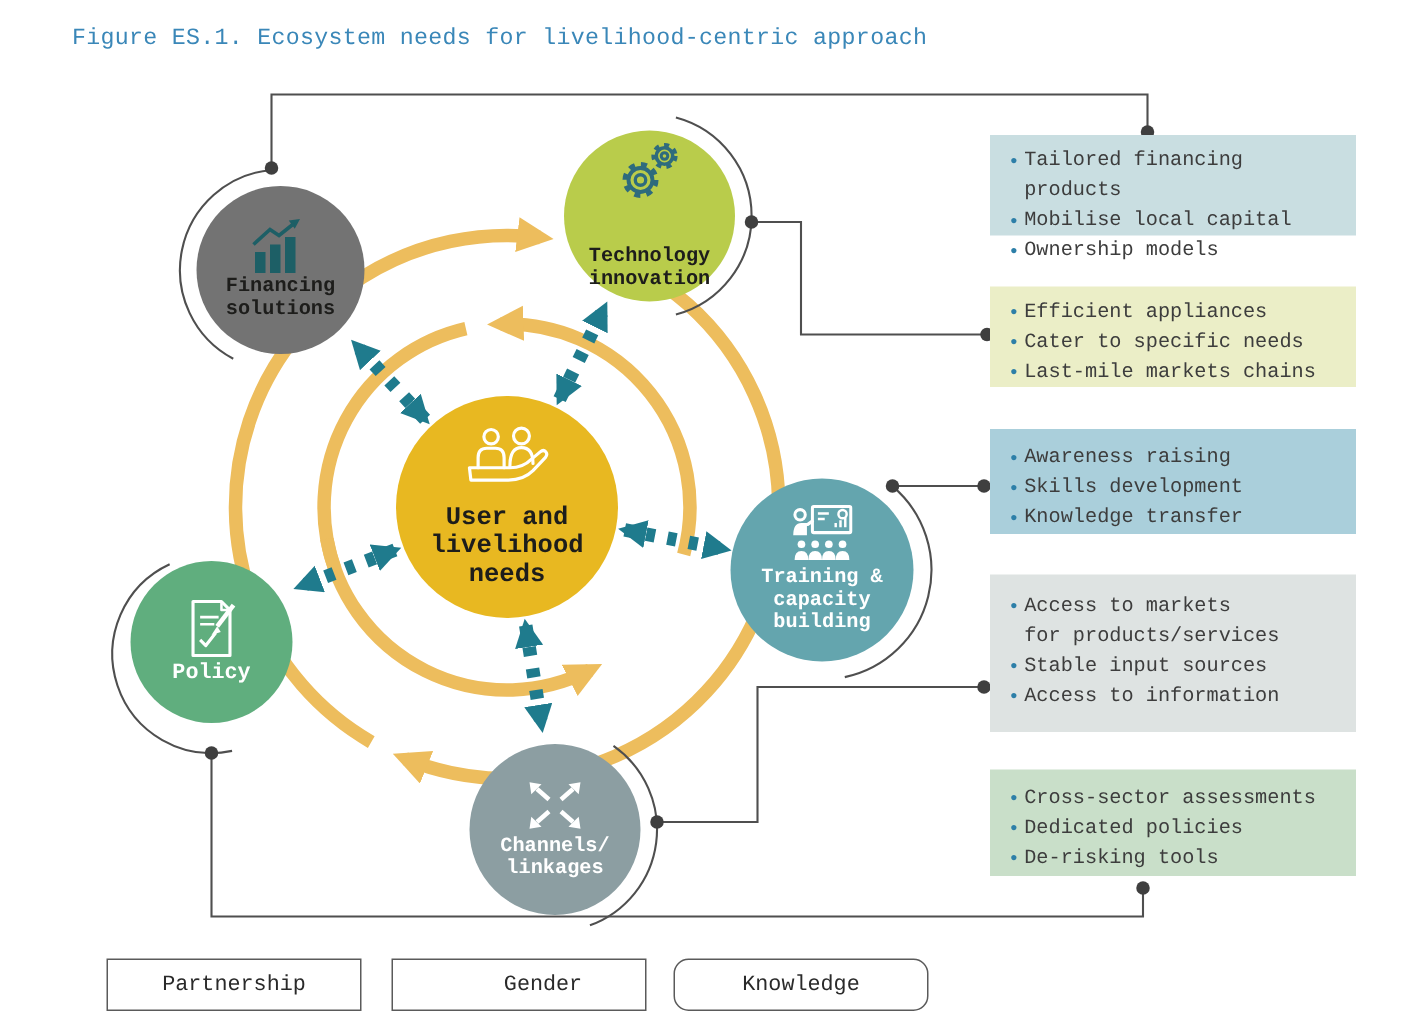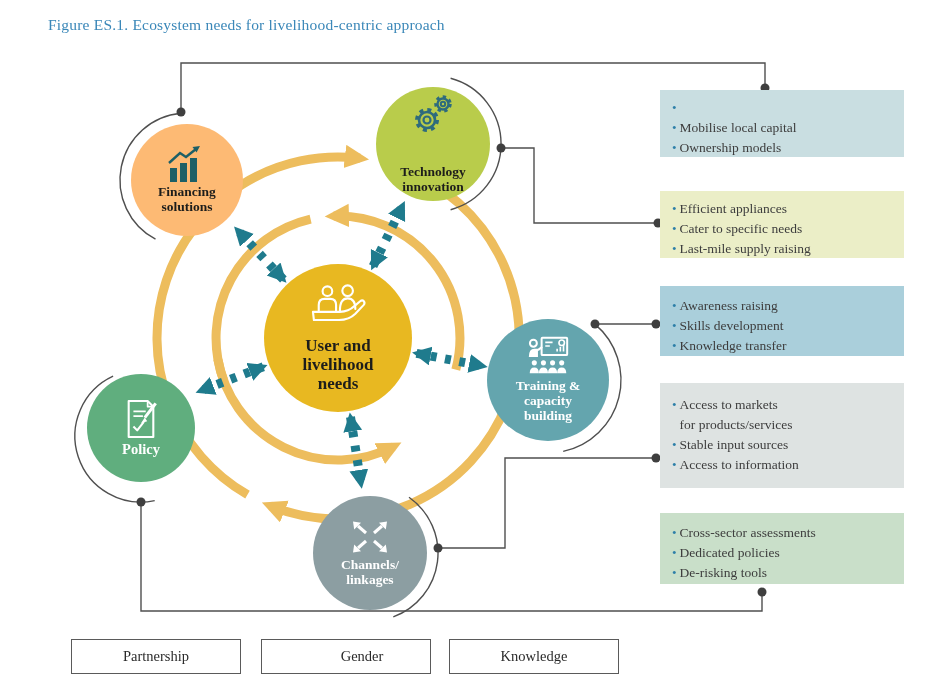--- a/index.html
+++ b/index.html
@@ -1,38 +1,38 @@
 <!DOCTYPE html>
 <html><head>
 <meta charset="utf-8">
 <style>
   html,body{margin:0;padding:0;background:#ffffff;}
   .stage{
     position:relative;width:949px;height:686px;background:#ffffff;overflow:hidden;
-    font-family:Liberation Serif, serif;
+    font-family:Liberation Mono, monospace;
   }
   .title{
     position:absolute;left:48px;top:16px;
     font-size:15.5px;color:#3a87b8;letter-spacing:.2px;
   }
   svg.layer{position:absolute;left:0;top:0;width:949px;height:686px;}
 
   
   .circle{
     position:absolute;border-radius:50%;
     display:flex;flex-direction:column;align-items:center;justify-content:center;
     text-align:center;
   }
   .clabel{
     font-weight:bold;font-size:13.5px;line-height:1.1;white-space:pre-line;
     color:#1d1d1b;margin-top:3px;
   }
   .c-center {left:264px;top:264px;width:148px;height:148px;background:#e8b821;}
   .c-center .clabel{font-size:17px;}
-  .c-fin    {left:131px;top:124px;width:112px;height:112px;background:#fdba74;}
+  .c-fin    {left:131px;top:124px;width:112px;height:112px;background:#737373;}
   .c-tech   {left:376px;top:87px; width:114px;height:114px;background:#b9cc4b;gap:28px;}
   .c-train  {left:487px;top:319px;width:122px;height:122px;background:#64a5ae;}
   .c-policy {left:87px; top:374px;width:108px;height:108px;background:#60ae7e;}
   .c-chan   {left:313px;top:496px;width:114px;height:114px;background:#8c9ea2;}
   .c-train .clabel,.c-policy .clabel,.c-chan .clabel{color:#ffffff;}
   .c-policy .clabel{font-size:14.5px;}
 
   
   .ibox{
     position:absolute;left:660px;width:244px;box-sizing:border-box;
@@ -47,21 +47,21 @@
   .item .bu{color:#2d7fa8;font-size:13px;margin-right:3px;line-height:1.52;}
   .item .tx{font-size:13.5px;color:#3d3d3d;white-space:pre-line;}
 
   
   .tag{
     position:absolute;top:639px;width:170px;height:35px;box-sizing:border-box;
     border:1.5px solid #5a5a5a;background:#ffffff;
     display:flex;align-items:center;justify-content:center;
     font-size:14.5px;color:#2a2a2a;
   }
-  .t1{left:71px;} .t2{left:261px;padding-left:32px;} .t3{left:449px;}
+  .t1{left:71px;} .t2{left:261px;padding-left:32px;} .t3{left:449px;border-radius:10px;}
 </style>
 </head>
 <body>
 
 <div class="stage">
 
   <div class="title">Figure ES.1. Ecosystem needs for livelihood-centric approach</div>
 
   <svg class="layer" viewBox="0 0 949 686" xmlns="http://www.w3.org/2000/svg">
     <defs>
@@ -217,20 +217,21 @@
         <polygon points="37,33.5 29,32.2 35.8,25.5"></polygon>
       </g>
     </svg>
     <div class="clabel">Channels/
 linkages</div>
   </div>
 
   <div class="ibox b1">
     <div class="item">
         <span class="bu">•</span>
+        <span class="tx">Tailored financing products</span>
       </div>
     <div class="item">
         <span class="bu">•</span>
         <span class="tx">Mobilise local capital</span>
       </div>
     <div class="item">
         <span class="bu">•</span>
         <span class="tx">Ownership models</span>
       </div>
   </div>
@@ -238,21 +239,21 @@
     <div class="item">
         <span class="bu">•</span>
         <span class="tx">Efficient appliances</span>
       </div>
     <div class="item">
         <span class="bu">•</span>
         <span class="tx">Cater to specific needs</span>
       </div>
     <div class="item">
         <span class="bu">•</span>
-        <span class="tx">Last-mile supply raising</span>
+        <span class="tx">Last-mile markets chains</span>
       </div>
   </div>
   <div class="ibox b3">
     <div class="item">
         <span class="bu">•</span>
         <span class="tx">Awareness raising</span>
       </div>
     <div class="item">
         <span class="bu">•</span>
         <span class="tx">Skills development</span>

